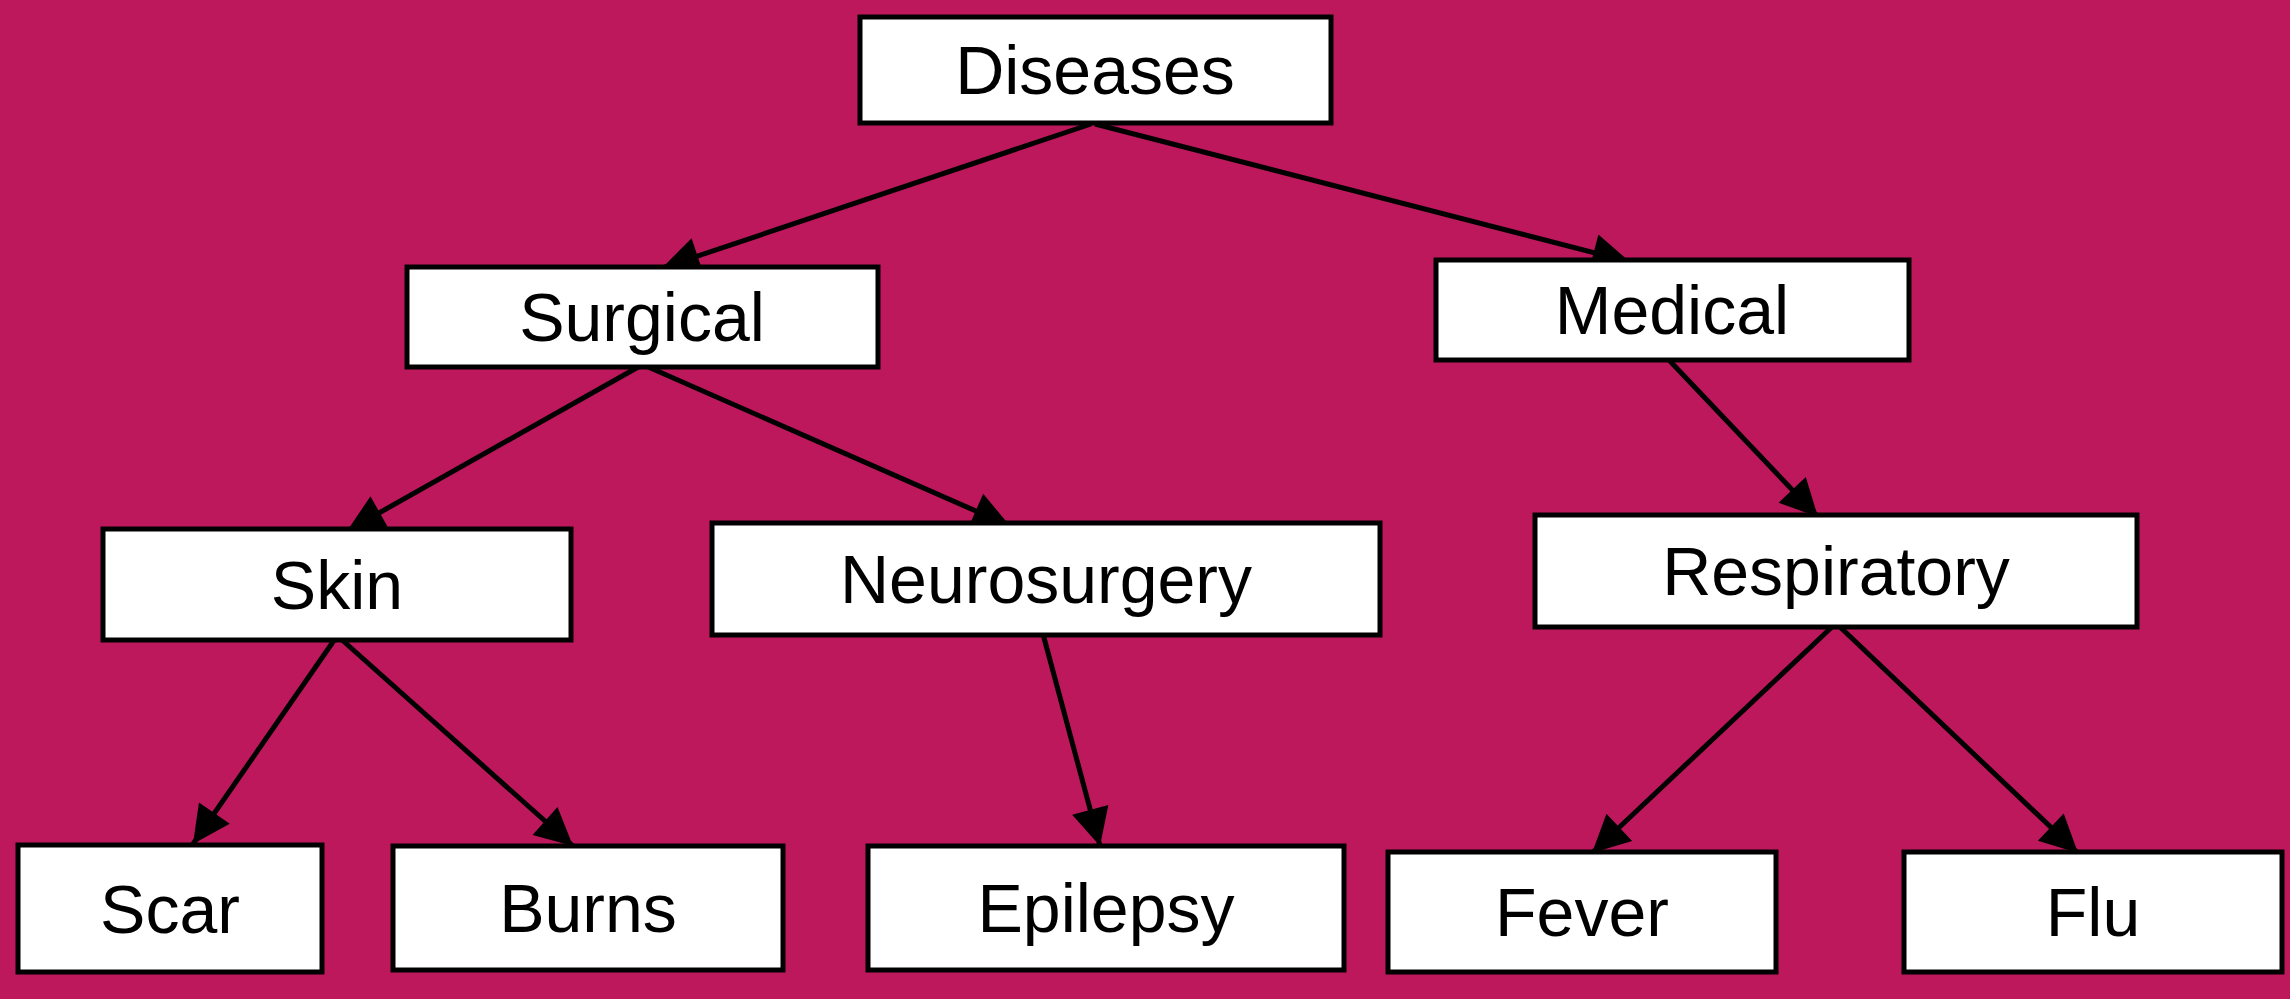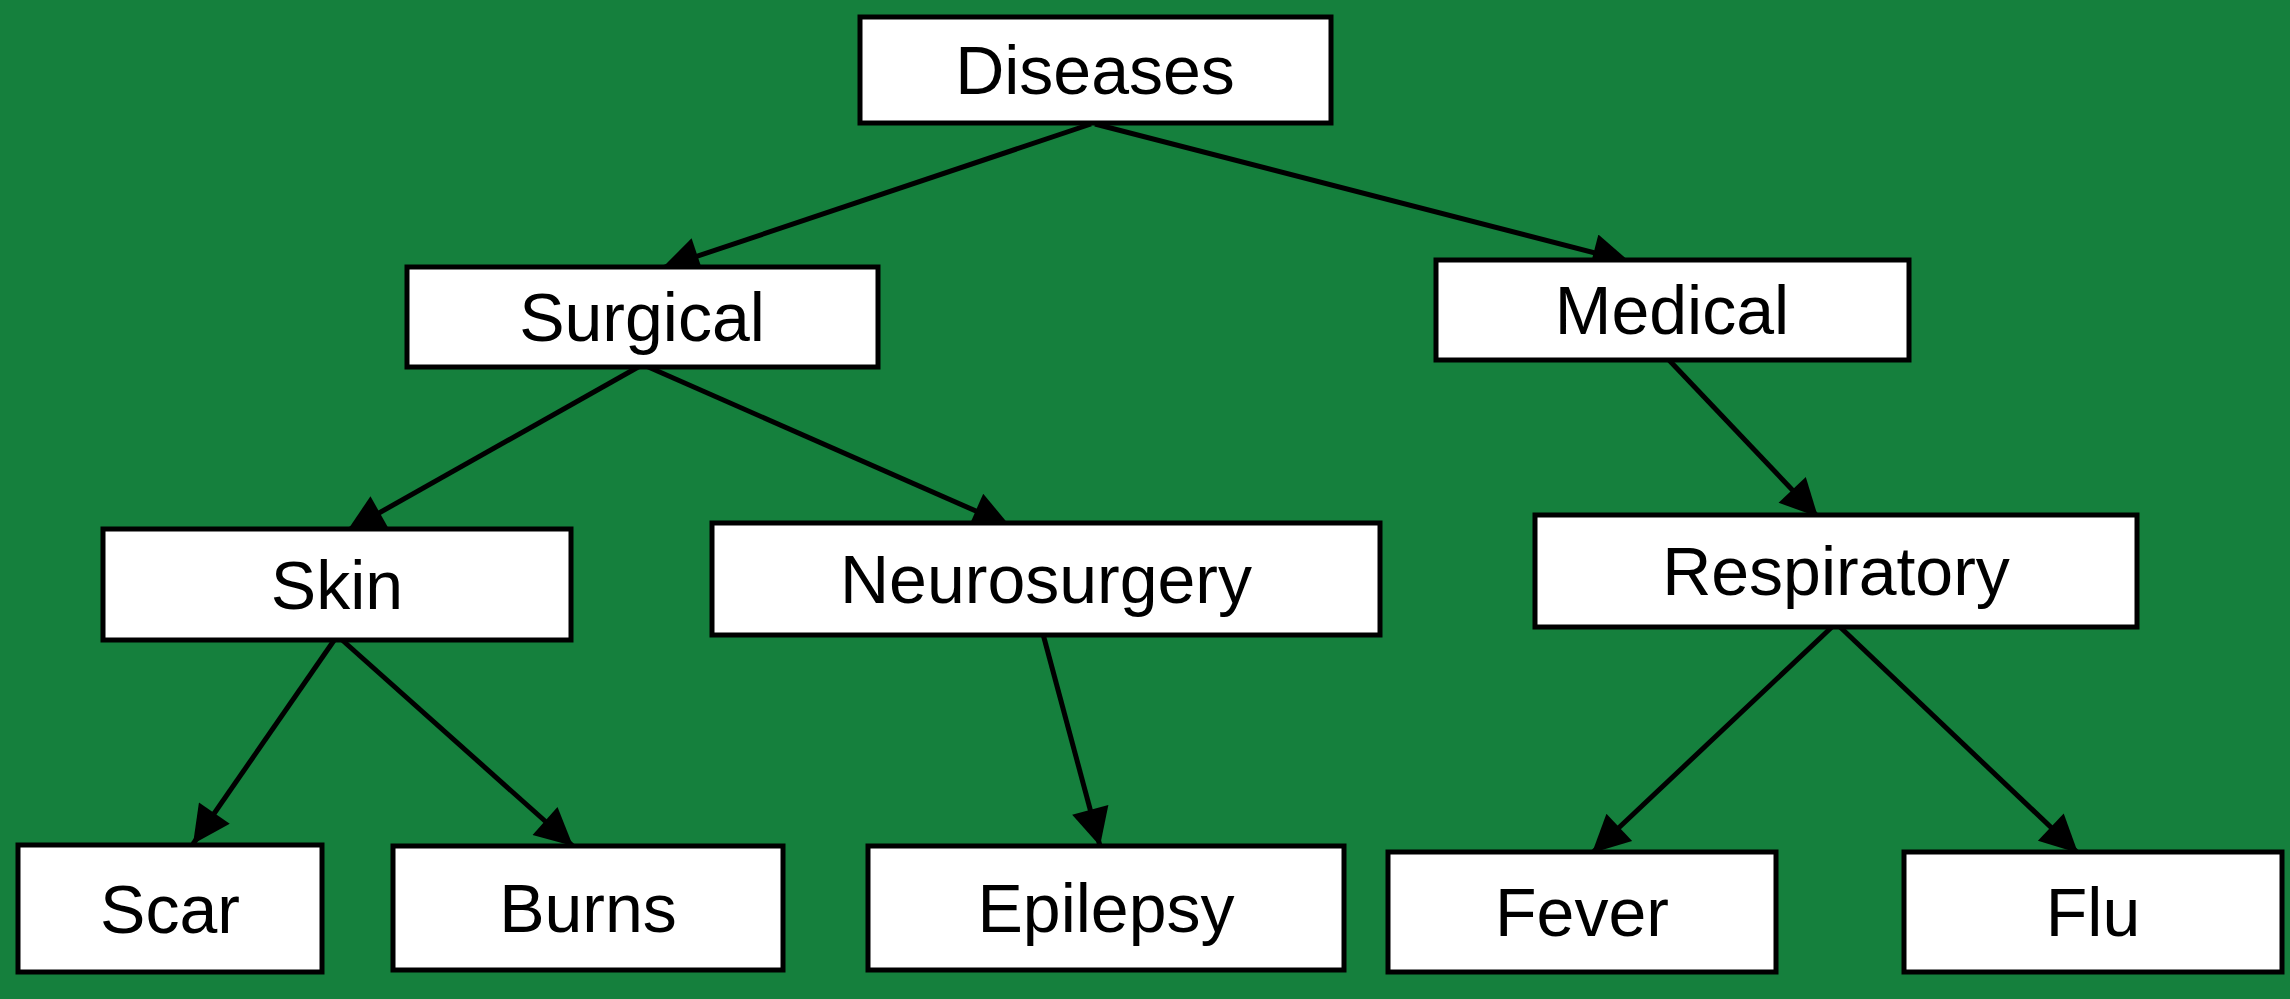--- a/index.html
+++ b/index.html
@@ -4,21 +4,21 @@
 <style>
   html, body {
     margin: 0;
     padding: 0;
     background: #ffffff;
   }
   #canvas {
     position: relative;
     width: 2290px;
     height: 999px;
-    background: #15803d;
+    background: #be185d;
     overflow: hidden;
     text-align: center;
   }
   svg { display: block; }
   .node-rect {
     fill: #ffffff;
     stroke: #000000;
     stroke-width: 5px;
   }
   .node-label {

